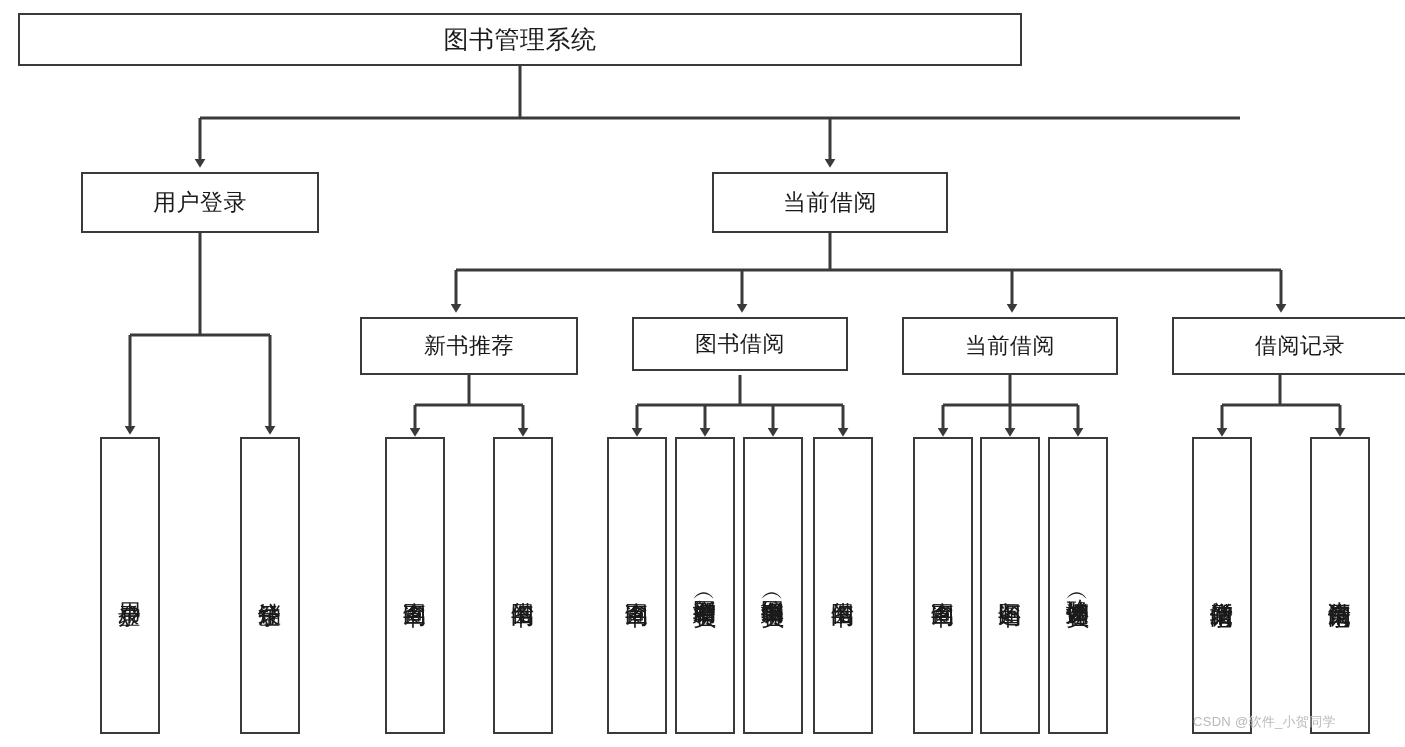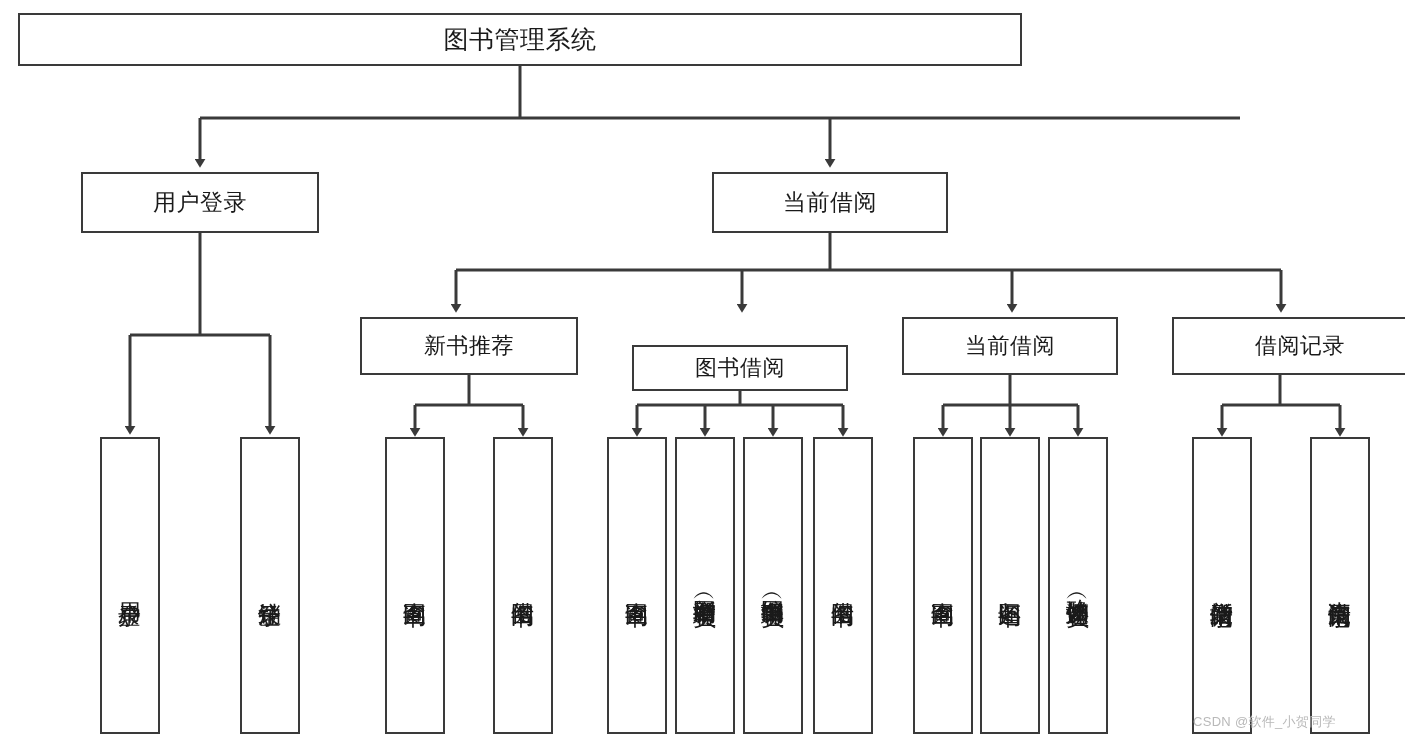--- a/index.html
+++ b/index.html
@@ -138,21 +138,21 @@
   </div>
 
   <div class="node level2" style="left:712px; top:172px; width:236px; height:61px;">
     <span class="node-label">当前借阅</span>
   </div>
 
   <div class="node level3" style="left:360px; top:317px; width:218px; height:58px;">
     <span class="node-label">新书推荐</span>
   </div>
 
-  <div class="node level3" style="left:632px; top:317px; width:216px; height:46px;margin-top:28px;">
+  <div class="node level3" style="left:632px; top:317px; width:216px; height:54px;">
     <span class="node-label">图书借阅</span>
   </div>
 
   <div class="node level3" style="left:902px; top:317px; width:216px; height:58px;">
     <span class="node-label">当前借阅</span>
   </div>
 
   <div class="node level3" style="left:1172px; top:317px; width:256px; height:58px;">
     <span class="node-label">借阅记录</span>
   </div>

